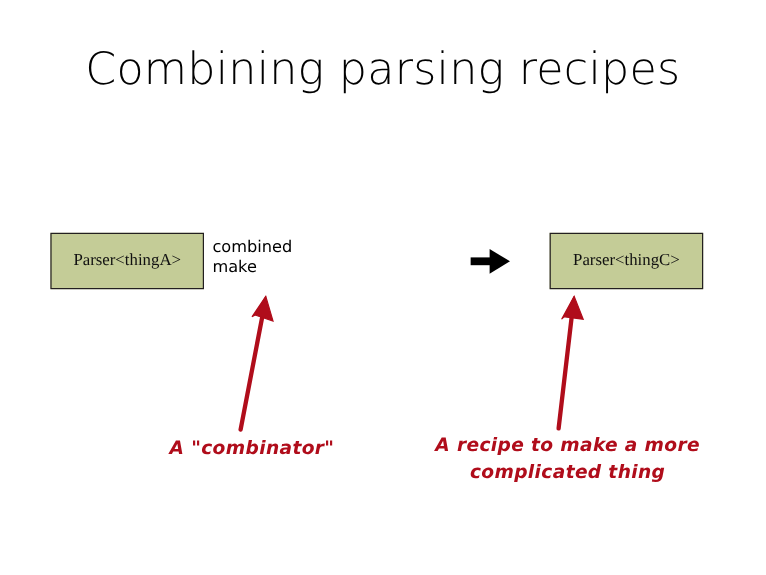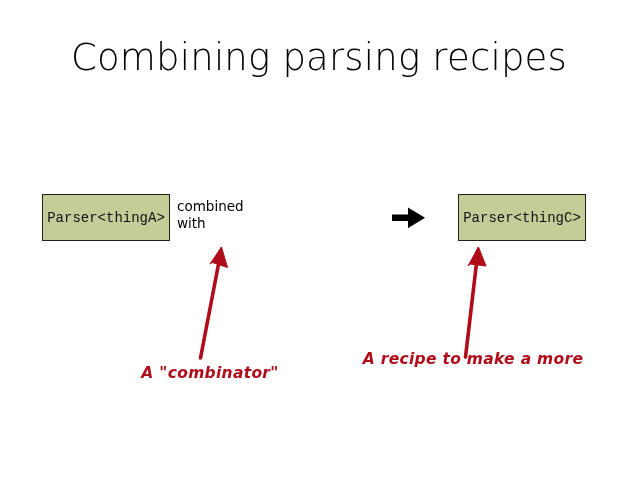--- a/index.html
+++ b/index.html
@@ -37,21 +37,21 @@
     width: 128px;
     height: 47px;
     background: #c4cc97;
     border: 1.5px solid #231f20;
     box-sizing: border-box;
     display: flex;
     align-items: center;
     justify-content: center;
   }
   .parser-box .box-label {
-    font-family: Liberation Mono, monospace;
+    font-family: Liberation Serif, serif;
     font-size: 14px;
     font-weight: 400;
     color: #111111;
     white-space: nowrap;
   }
   #box-a { left: 42px;  top: 194px; }
   #box-b { left: 253px; top: 194px; }
   #box-c { left: 430px; top: 194px; margin-left: 28px; }
 
   
@@ -95,39 +95,39 @@
     text-align: center;
     line-height: 22px;
   }
   #caption-combinator {
     left: 110px;
     top: 362px;
     width: 200px;
   }
   #caption-recipe {
     left: 358px;
-    top: 348px;
+    top: 360px;
     width: 230px;
   }
   .red-caption .cap-line { display: block; }
 </style>
 </head>
 <body>
 
 <div id="slide">
 
   <div id="slide-title">Combining parsing recipes</div>
 
   <div class="parser-box" id="box-a">
     <span class="box-label">Parser&lt;thingA&gt;</span>
   </div>
 
   <div id="combined-with">
     <span>combined</span><br>
-    <span>with</span>
+    <span>make</span>
   </div>
 
 
   <svg id="produces-arrow" viewBox="0 0 34 30">
     <g fill="#000000">
       <rect x="0" y="11.5" width="20" height="6.5"></rect>
       <polygon points="16,4.5 33,14.8 16,25.2"></polygon>
     </g>
   </svg>
 
@@ -150,15 +150,16 @@
       <polygon points="28.5,7 20,24 18,26"></polygon>
     </g>
   </svg>
 
   <div class="red-caption" id="caption-combinator">
     <span class="cap-line">A "combinator"</span>
   </div>
 
   <div class="red-caption" id="caption-recipe">
     <span class="cap-line">A recipe to make a more</span>
+    <span class="cap-line">complicated thing</span>
   </div>
 
 </div>
 
 </body></html>

